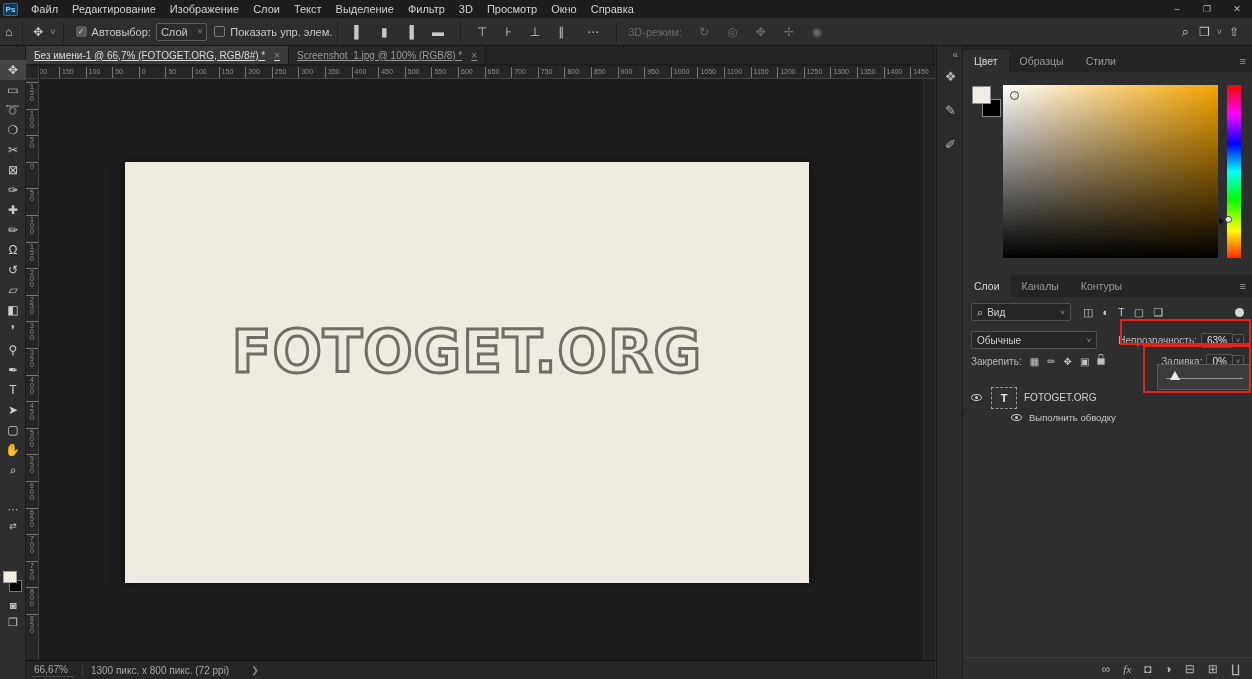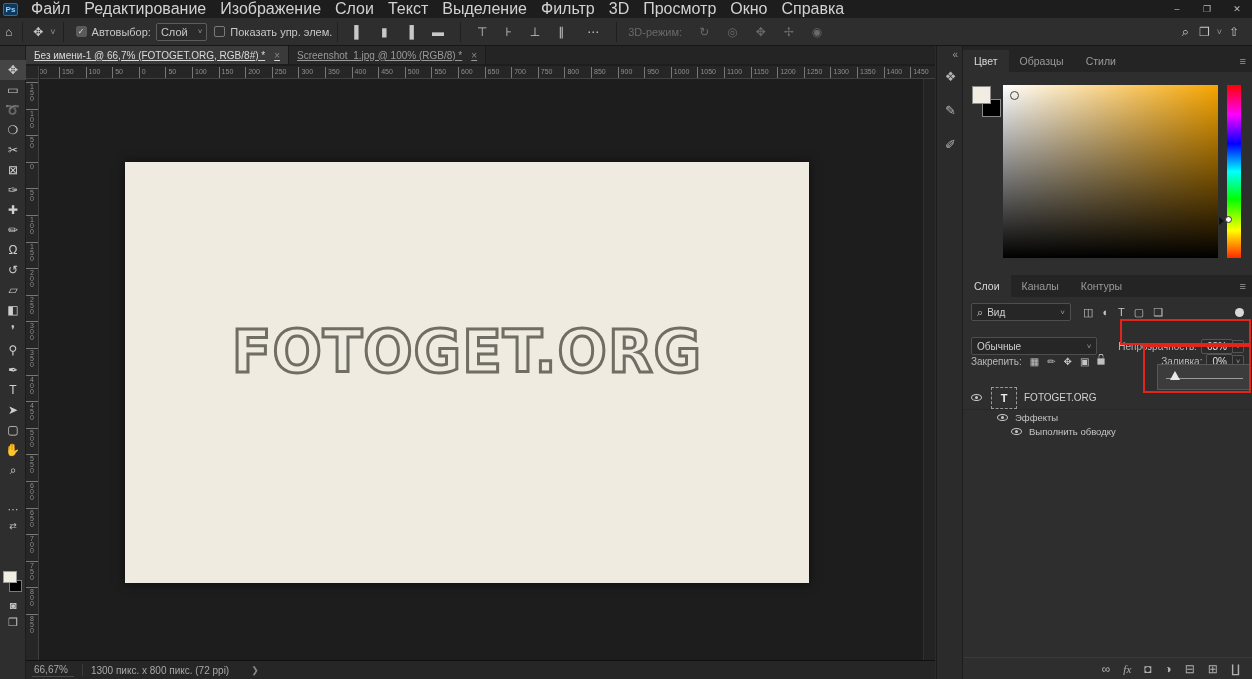--- a/index.html
+++ b/index.html
@@ -5,21 +5,21 @@
   * { margin:0; padding:0; box-sizing:border-box; }
   html,body { width:1252px; height:679px; overflow:hidden; background:#2b2b2b;
     font-family:"Liberation Sans", sans-serif; -webkit-user-select:none; }
 
   
   #titlebar { position:absolute; left:0; top:0; width:1252px; height:18px; background:#1d1d1d;
     display:flex; align-items:center; z-index:20; }
   #ps-logo { width:15px; height:13px; margin:0 6px 0 3px; background:#0d3a5c; color:#8ed3ff;
     font-size:8px; font-weight:bold; display:flex; align-items:center; justify-content:center;
     border:1px solid #2b6ea0; border-radius:2px; }
-  .menu-item { color:#d2d2d2; font-size:16px; padding:0 7px; line-height:18px; cursor:default; }
+  .menu-item { color:#d2d2d2; font-size:11px; padding:0 7px; line-height:18px; cursor:default; }
   #win-controls { margin-left:auto; display:flex; }
   .win-btn { width:30px; text-align:center; color:#bdbdbd; font-size:9px; line-height:18px; }
 
   
   #optionsbar { position:absolute; left:0; top:18px; width:1252px; height:28px; background:#2e2e2e;
     border-bottom:1px solid #161616; display:flex; align-items:center; color:#c8c8c8;
     font-size:11px; z-index:19; }
   .ob-div { width:1px; height:20px; background:#1f1f1f; margin:0 5px; }
   .ob-ico { font-size:12px; padding:0 5px; color:#c8c8c8; }
   .ob-ico.small { font-size:9px; padding:0 2px; color:#9a9a9a; }
@@ -116,21 +116,21 @@
 
   .lp-row { position:absolute; left:0; right:0; display:flex; align-items:center; }
   #lp-filter-row { top:4px; height:22px; padding:0 8px; }
   .lp-select { background:#262626; border:1px solid #4e4e4e; border-radius:2px; height:18px;
     display:flex; align-items:center; font-size:10px; color:#cfcfcf; padding:0 5px; }
   .lp-select .chev { margin-left:auto; font-size:8px; color:#9a9a9a; padding-left:8px; }
   #filter-kind { width:100px; }
   #filter-icons { display:flex; gap:9px; margin-left:12px; font-size:11px; color:#c5c5c5; }
   #filter-toggle { margin-left:auto; width:9px; height:9px; background:#d8d8d8; border-radius:50%; }
 
-  #lp-blend-row { top:38px; height:22px; padding:0 8px;gap:21px; }
+  #lp-blend-row { top:32px; height:22px; padding:0 8px;gap:21px; }
   #blend-select { width:140px; }
   #opacity-group { display:flex; align-items:center; margin-left:auto; font-size:10px; color:#b9b9b9; }
   .val-box { border:1px solid #555; border-radius:2px; padding:1px 5px; margin-left:4px; color:#e0e0e0;
     background:#2a2a2a; }
   .val-chev { border:1px solid #555; border-left:none; border-radius:0 2px 2px 0; font-size:7px;
     color:#9a9a9a; padding:2px 3px; background:#2a2a2a; }
 
   #lp-lock-row { top:54px; height:20px; padding:0 8px; font-size:10px; color:#b9b9b9;text-align:center; }
   #lock-icons { display:flex; gap:8px; margin-left:8px; font-size:10px; color:#c5c5c5; align-items:center; }
   #fill-group { display:flex; align-items:center; margin-left:auto; font-size:10px; color:#b9b9b9; }
@@ -525,24 +525,20 @@
       </div>
 
       <div id="layers-list">
           <div class="layer-row">
             <div class="eye-cell">
               <span class="eye"></span>
             </div>
             <div class="thumb-t">T</div>
             <span>FOTOGET.ORG</span>
           </div>
-          <div class="sub-row" style="padding-left: 34px;">
-            <span class="eye" style="margin-right: 7px;"></span>
-            <span>Эффекты</span>
-          </div>
           <div class="sub-row" style="padding-left: 48px;">
             <span class="eye" style="margin-right: 7px;"></span>
             <span>Выполнить обводку</span>
           </div>
         </div>
 
       <div id="lp-bottom">
           <span>∞</span>
           <span class="fx-text">fx</span>
           <span>◘</span>

